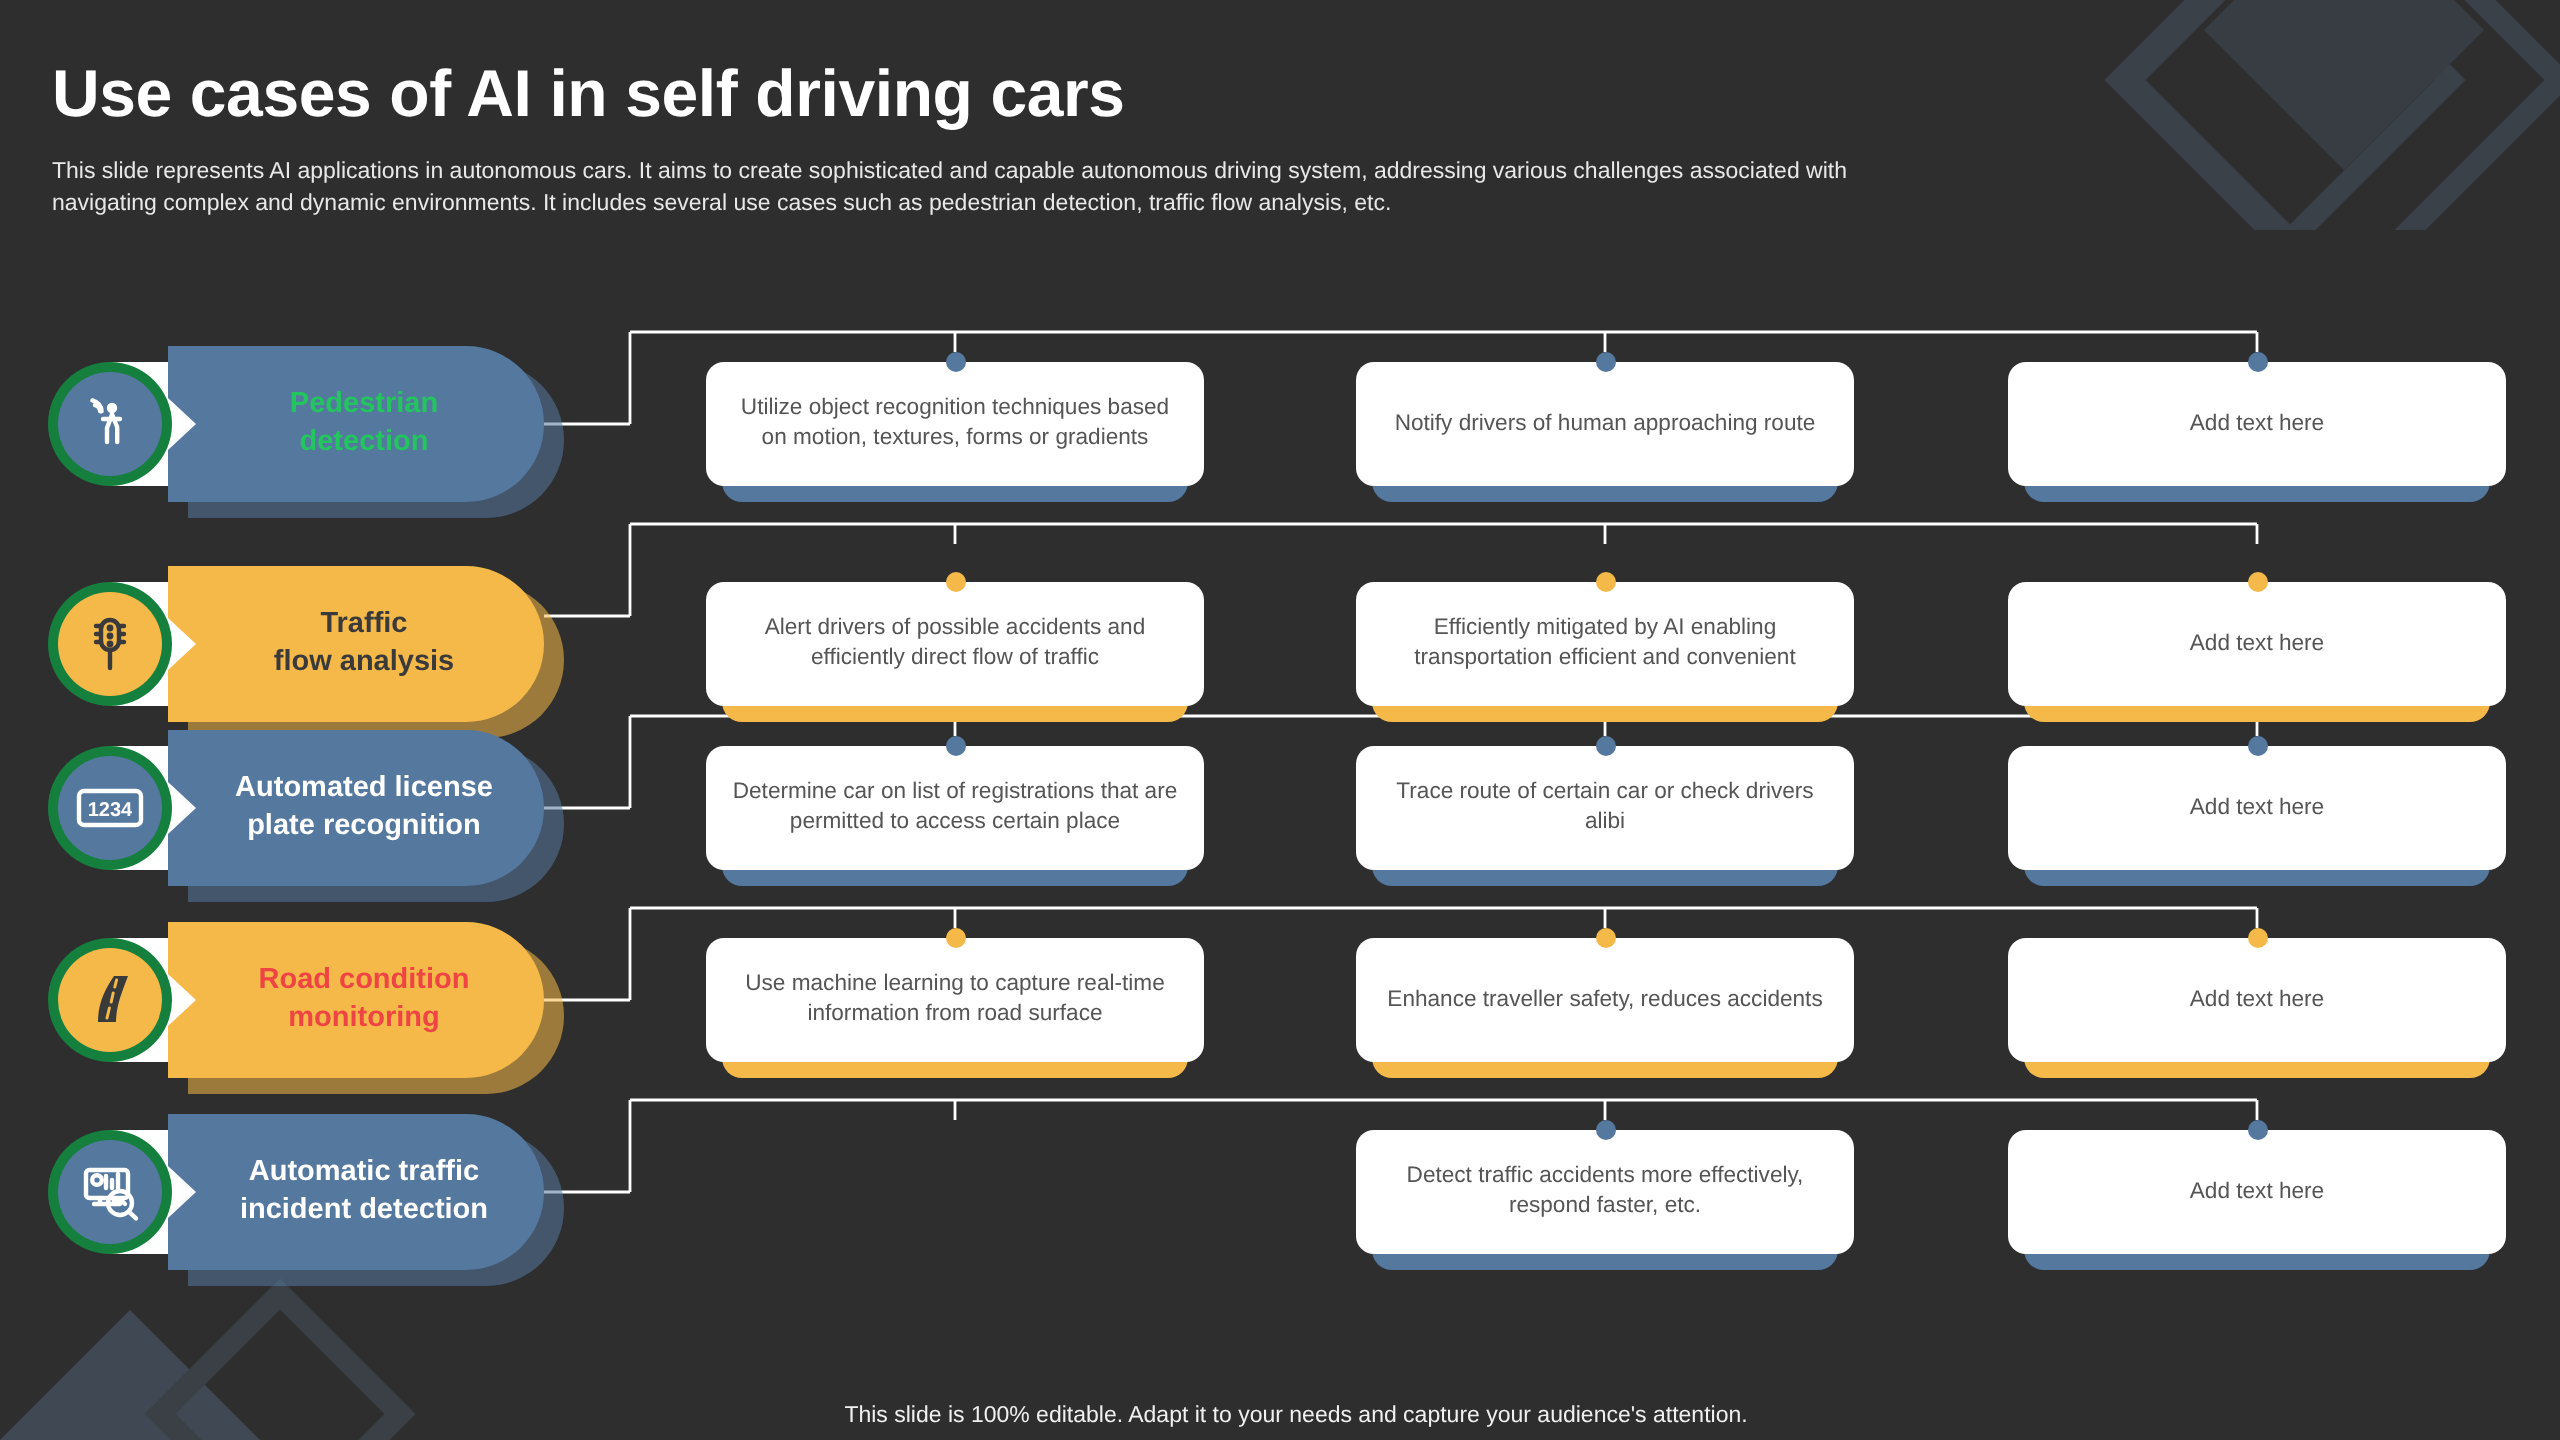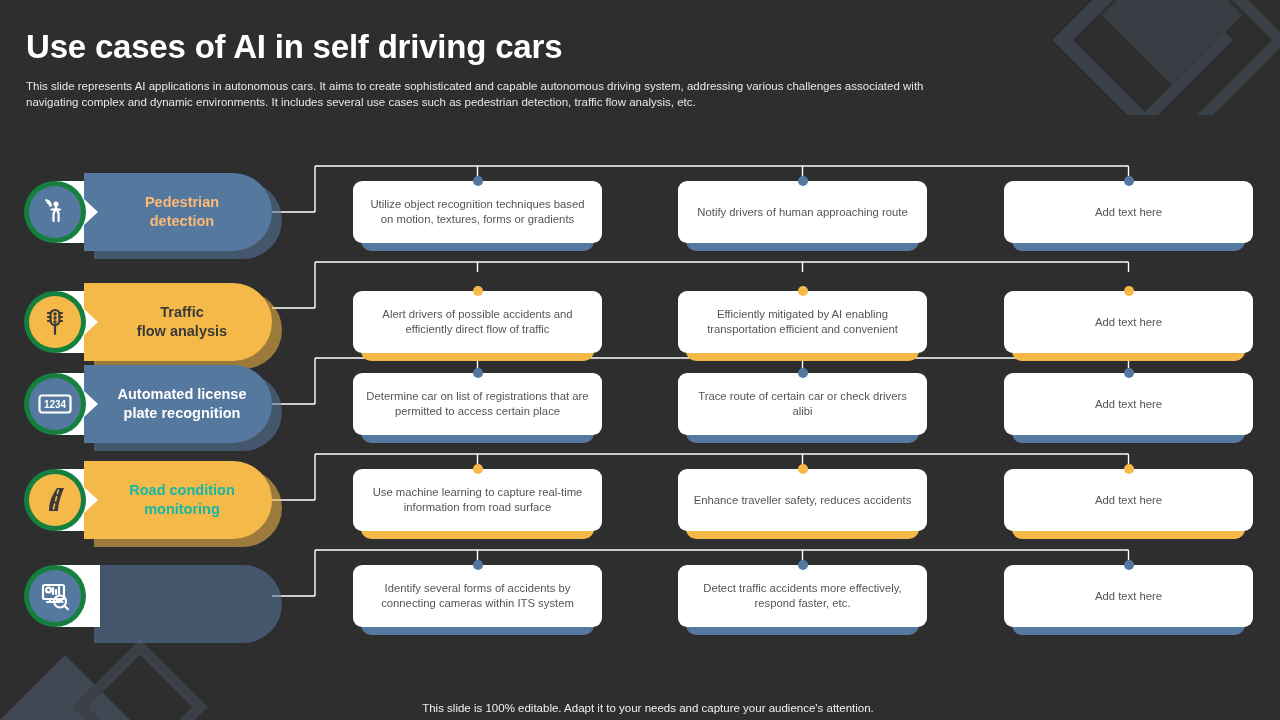--- a/index.html
+++ b/index.html
@@ -149,21 +149,21 @@
     </svg>
   <div id="rows-host">
       <div class="row" style="top: 173px;">
         <div class="pill-shadow" style="background: rgb(85, 120, 159);"></div>
         <div class="collar"></div>
         <div class="pill">
           <svg class="pill-shape" viewBox="0 0 188 78" preserveAspectRatio="none">
             <path d="M0 0 H149 A39 39 0 0 1 149 78 H0 L0 52 L14 39 L0 26 Z" fill="#55789f"></path>
             <polygon points="188,35 194,39 188,43" fill="#55789f"></polygon>
           </svg>
-          <div class="pill-label" style="color:#fdba74">
+          <div class="pill-label" style="color:#22c55e">
             <span><span>Pedestrian</span><br><span>detection</span></span>
           </div>
         </div>
         <div class="icon-wrap">
           <div class="icon-disc" style="background: rgb(85, 120, 159);">
             <svg width="30" height="30" viewBox="0 0 30 30">
               <circle cx="16" cy="7" r="2.6" fill="#ffffff"></circle>
               <path d="M16 10.2 L13.5 17 L13.5 24 M16 10.2 L18.6 16.5 L18.6 24" stroke="#ffffff" fill="none" stroke-width="2.2" stroke-linecap="round" stroke-linejoin="round"></path>
               <path d="M11.5 12.5 L20 12.5" stroke="#ffffff" fill="none" stroke-width="2.2" stroke-linecap="round" stroke-linejoin="round"></path>
               <path d="M7.5 5.5 a3.5 3.5 0 0 1 2.6 3.2 M6.2 3.2 a6 6 0 0 1 4.6 5.4" stroke="#ffffff" fill="none" stroke-width="2.2" stroke-linecap="round" stroke-linejoin="round"></path>
@@ -263,21 +263,21 @@
         </div>
       </div>
       <div class="row" style="top: 461px;">
         <div class="pill-shadow" style="background: rgb(245, 185, 73);"></div>
         <div class="collar"></div>
         <div class="pill">
           <svg class="pill-shape" viewBox="0 0 188 78" preserveAspectRatio="none">
             <path d="M0 0 H149 A39 39 0 0 1 149 78 H0 L0 52 L14 39 L0 26 Z" fill="#f5b949"></path>
             <polygon points="188,35 194,39 188,43" fill="#f5b949"></polygon>
           </svg>
-          <div class="pill-label" style="color:#14b8a6">
+          <div class="pill-label" style="color:#ef4444">
             <span><span>Road condition</span><br><span>monitoring</span></span>
           </div>
         </div>
         <div class="icon-wrap">
           <div class="icon-disc" style="background: rgb(245, 185, 73);">
             <svg width="30" height="30" viewBox="0 0 30 30">
               <path d="M9 26 C9 16 13 9 17 3 L24 3 C21 11 18 18 18 26 Z" fill="#3a3a3a"></path>
               <path d="M13.5 24 L14.7 19 M15.6 16 L16.6 11.5 M17.4 8.5 L18.3 5" stroke="#f5b949" stroke-width="1.5" stroke-linecap="round" fill="none"></path>
             </svg>
           </div>
@@ -294,38 +294,42 @@
         </div>
         <div class="card" style="left: 1004px; width: 249px;">
           <div class="dot" style="background:#f5b949"></div>
           <div class="card-base" style="background:#f5b949"></div>
           <div class="card-body">Add text here</div>
         </div>
       </div>
       <div class="row" style="top: 557px;">
         <div class="pill-shadow" style="background: rgb(85, 120, 159);"></div>
         <div class="collar"></div>
+        <div class="pill">
+          <svg class="pill-shape" viewBox="0 0 188 78" preserveAspectRatio="none">
+            <path d="M0 0 H149 A39 39 0 0 1 149 78 H0 L0 52 L14 39 L0 26 Z" fill="#55789f"></path>
+            <polygon points="188,35 194,39 188,43" fill="#55789f"></polygon>
+          </svg>
+          <div class="pill-label" style="color:#ffffff">
+            <span><span>Automatic traffic</span><br><span>incident detection</span></span>
+          </div>
+        </div>
         <div class="icon-wrap">
           <div class="icon-disc" style="background: rgb(85, 120, 159);">
             <svg width="32" height="32" viewBox="0 0 32 32">
               <rect x="4" y="5" width="21" height="14" rx="1.6" stroke="#ffffff" fill="none" stroke-width="2.2" stroke-linecap="round" stroke-linejoin="round"></rect>
               <circle cx="9.5" cy="10" r="2.4" stroke="#ffffff" fill="none" stroke-width="2.2" stroke-linecap="round" stroke-linejoin="round"></circle>
               <path d="M14 14 L14 8 M17 14 L17 10 M20 14 L20 7" stroke="#ffffff" fill="none" stroke-width="2.2" stroke-linecap="round" stroke-linejoin="round"></path>
               <path d="M11 19 L11 22 M18 19 L18 22 M8 22 L21 22" stroke="#ffffff" fill="none" stroke-width="2.2" stroke-linecap="round" stroke-linejoin="round"></path>
               <circle cx="21" cy="21.5" r="6" stroke="#ffffff" fill="none" stroke-width="2.2" stroke-linecap="round" stroke-linejoin="round"></circle>
               <path d="M25.4 25.8 L29 29.2" stroke="#ffffff" fill="none" stroke-width="2.2" stroke-linecap="round" stroke-linejoin="round"></path>
               <path d="M18.5 22 L21 19.5 L23.5 22" stroke="#ffffff" fill="none" stroke-width="2.2" stroke-linecap="round" stroke-linejoin="round"></path>
             </svg>
           </div>
         </div>
-        <div class="card" style="left: 353px; width: 249px;">
-          <div class="dot" style="background:#55789f"></div>
-          <div class="card-base" style="background:#55789f"></div>
-          <div class="card-body">Identify several forms of accidents by connecting cameras within ITS system</div>
-        </div>
         <div class="card" style="left: 678px; width: 249px; padding-left: 14px;">
           <div class="dot" style="background:#55789f"></div>
           <div class="card-base" style="background:#55789f"></div>
           <div class="card-body">Detect traffic accidents more effectively, respond faster, etc.</div>
         </div>
         <div class="card" style="left: 1004px; width: 249px;">
           <div class="dot" style="background:#55789f"></div>
           <div class="card-base" style="background:#55789f"></div>
           <div class="card-body">Add text here</div>
         </div>

